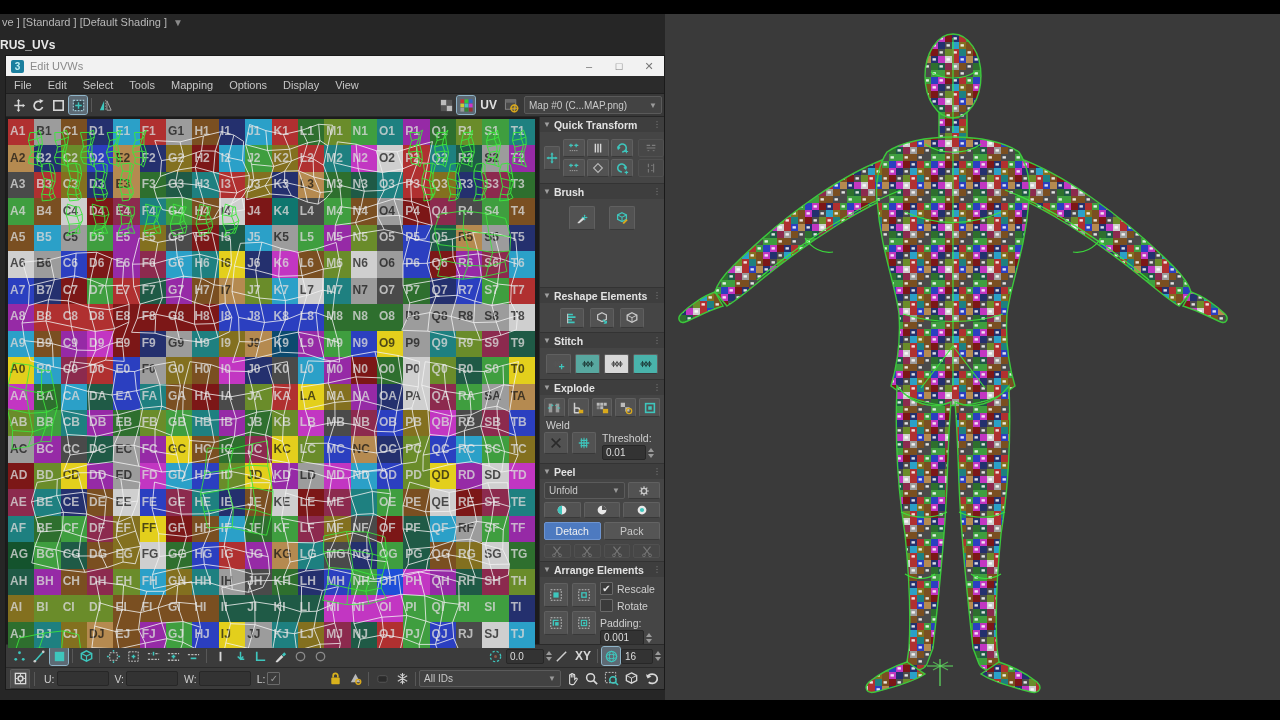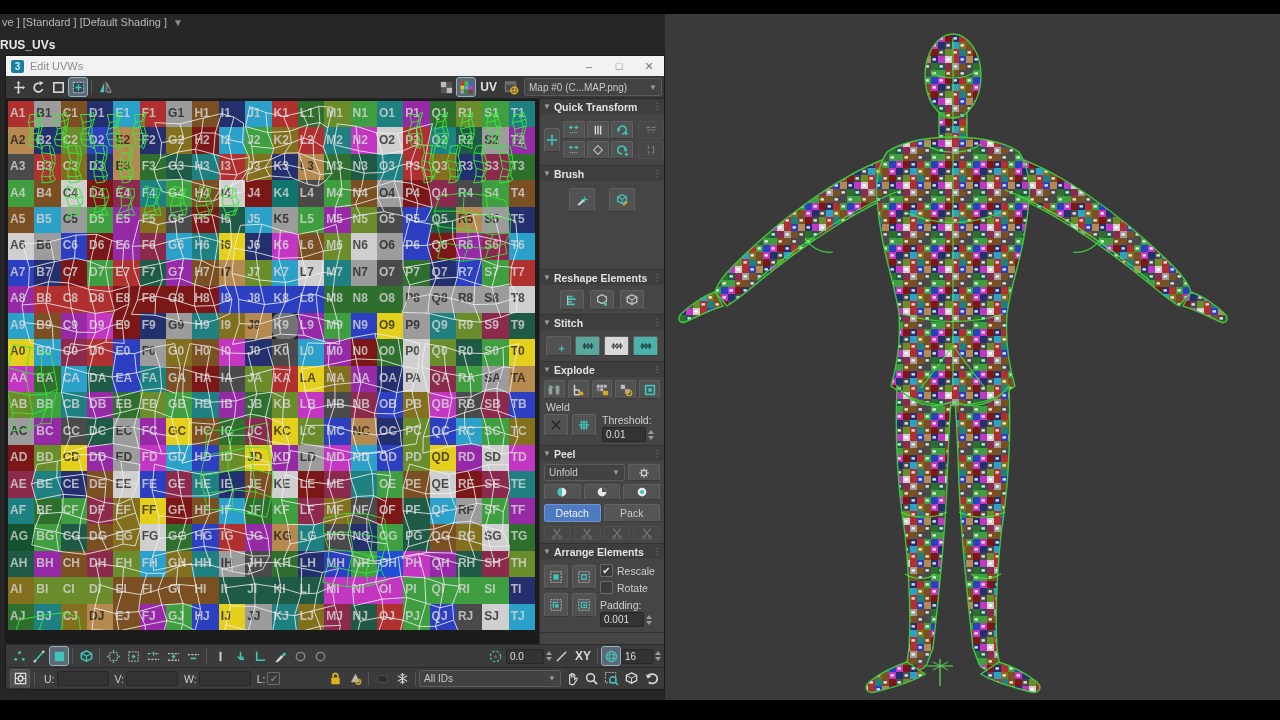--- a/index.html
+++ b/index.html
@@ -186,20 +186,30 @@
     <div id="uvw">
 
       <div class="titlebar">
         <div class="app-ico">3</div>
         <div class="title-text">Edit UVWs</div>
         <div class="winbtn">–</div>
         <div class="winbtn">□</div>
         <div class="winbtn">✕</div>
       </div>
 
+      <div class="menubar" id="menubar">
+          <span>File</span>
+          <span>Edit</span>
+          <span>Select</span>
+          <span>Tools</span>
+          <span>Mapping</span>
+          <span>Options</span>
+          <span>Display</span>
+          <span>View</span>
+        </div>
 
       <div class="toolbar">
         <div class="ico">
             <svg viewBox="0 0 16 16">
               <path d="M8 1 10 3.5 8.8 3.5 8.8 7.2 12.5 7.2 12.5 6 15 8 12.5 10 12.5 8.8 8.8 8.8 8.8 12.5 10 12.5 8 15 6 12.5 7.2 12.5 7.2 8.8 3.5 8.8 3.5 7.2 3.5 7.2 7.2 7.2 7.2 3.5 6 3.5Z" fill="#d8d8d8"></path>
             </svg>
           </div>
         <div class="ico">
             <svg viewBox="0 0 16 16">
               <path d="M12.3 9.6A4.6 4.6 0 1 1 9.8 3.9" fill="none" stroke="#d8d8d8" stroke-width="1.8"></path>
@@ -769,21 +779,21 @@
                 </div>
                 <div class="cell" style="background: rgb(30, 128, 128);">
                   <span style="color: rgba(215, 215, 215, 0.8);">H9</span>
                 </div>
                 <div class="cell" style="background: rgb(131, 112, 31);">
                   <span style="color: rgba(215, 215, 215, 0.8);">I9</span>
                 </div>
                 <div class="cell" style="background: rgb(181, 138, 80);">
                   <span style="color: rgba(20, 20, 20, 0.72);">J9</span>
                 </div>
-                <div class="cell" style="background: #737373; border-radius: 8px;">
+                <div class="cell" style="background: #0c4a6e;">
                   <span style="color: rgba(215, 215, 215, 0.8);">K9</span>
                 </div>
                 <div class="cell" style="background: rgb(150, 42, 166);">
                   <span style="color: rgba(215, 215, 215, 0.8);">L9</span>
                 </div>
                 <div class="cell" style="background: rgb(63, 158, 63);">
                   <span style="color: rgba(215, 215, 215, 0.8);">M9</span>
                 </div>
                 <div class="cell" style="background: rgb(43, 63, 192);">
                   <span style="color: rgba(215, 215, 215, 0.8);">N9</span>

